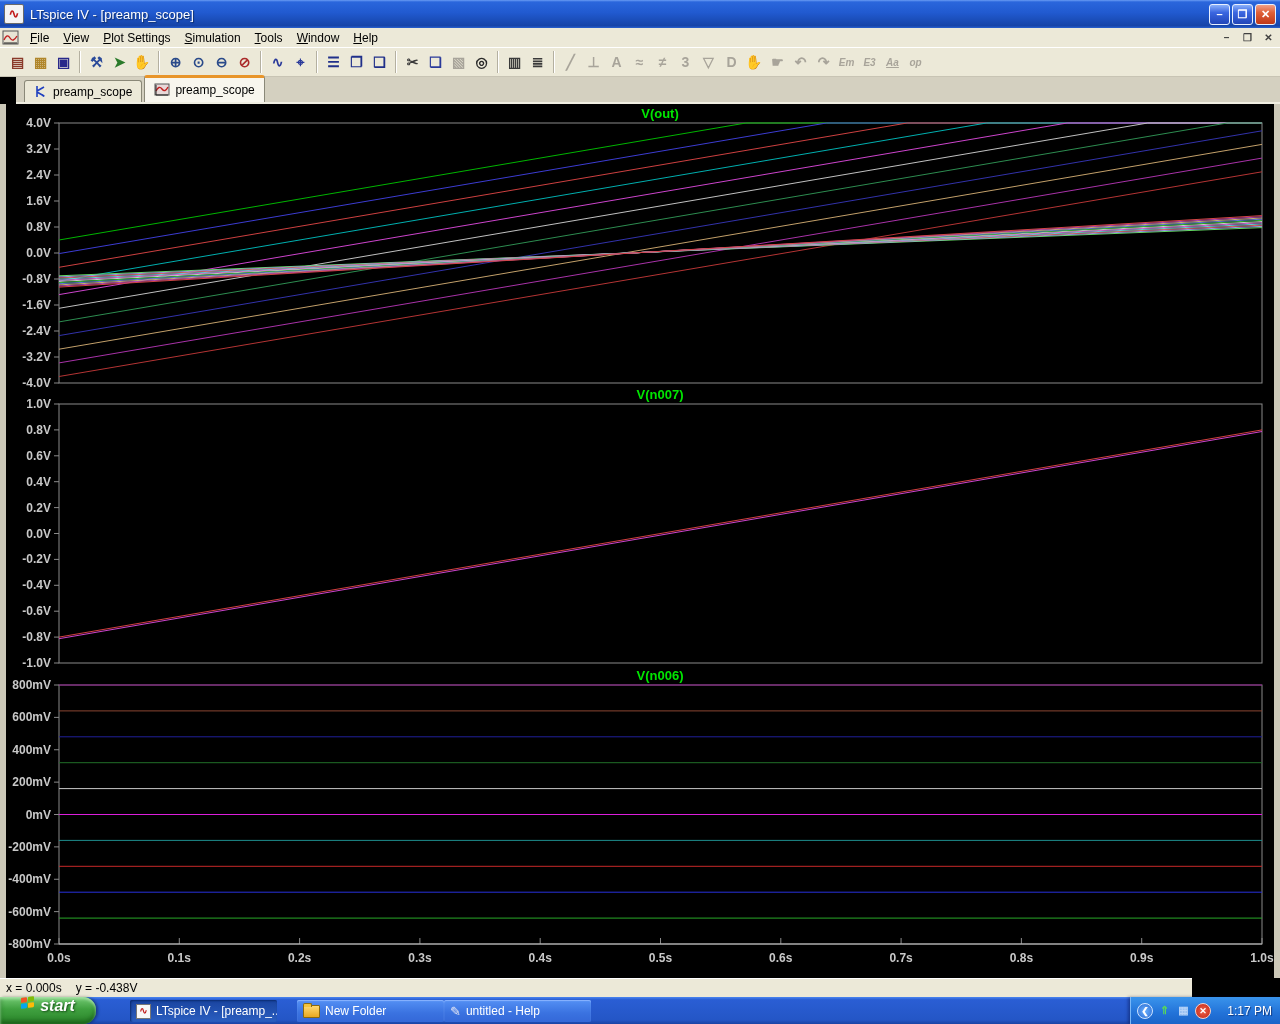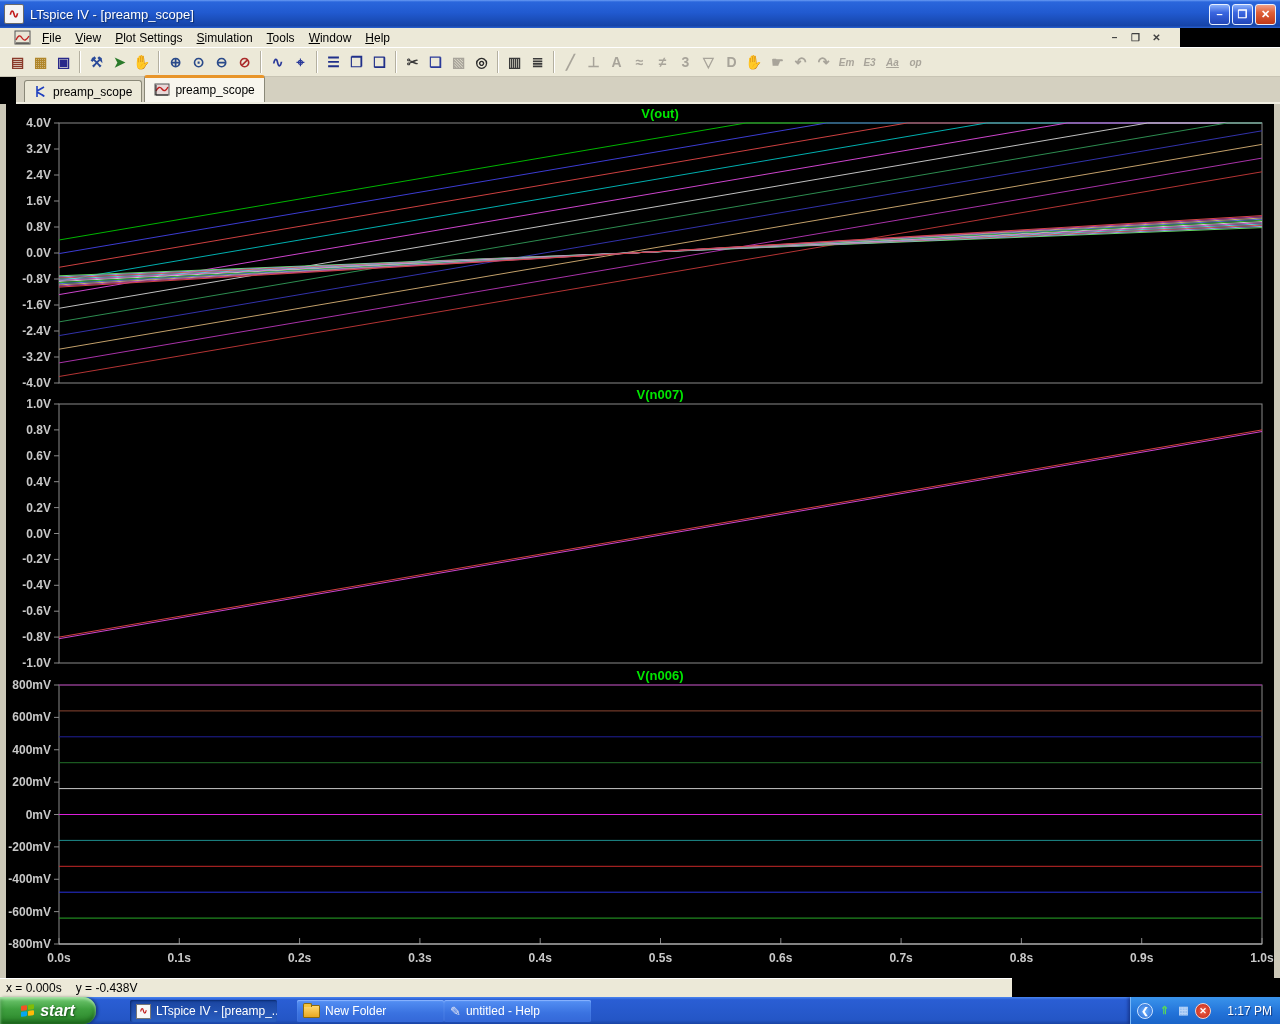--- a/index.html
+++ b/index.html
@@ -8,22 +8,22 @@
   .titlebar{position:absolute;top:0;left:0;width:1280px;height:28px;
     background:linear-gradient(180deg,#6a9cf4 0%,#2a66dc 7%,#215ad0 45%,#1644a8 92%,#2a62d0 100%);
     display:flex;align-items:center;padding:0 4px;box-sizing:border-box;color:#fff;}
   .app-icon{width:18px;height:18px;background:#f4f4f4;border:1px solid #6a6a6a;border-radius:2px;
     color:#c01818;font-weight:bold;font-size:13px;line-height:17px;text-align:center;}
   .title-text{flex:1;margin-left:6px;font-size:13px;font-weight:normal;text-shadow:1px 1px 1px #10306a;}
   .winbtn{width:21px;height:21px;margin-left:2px;border-radius:3px;border:1px solid #e8f0ff;
     display:flex;align-items:center;justify-content:center;font-size:11px;font-weight:bold;color:#fff;box-sizing:border-box;}
   .btn-blue{background:linear-gradient(180deg,#8ab0fa 0%,#3a66e0 40%,#2246b8 100%);}
   .btn-close{background:linear-gradient(180deg,#f0a088 0%,#e06038 40%,#c03818 100%);}
-  .menubar{position:absolute;top:28px;left:0;width:1180px;height:19px;background:#ece9d8;
-    display:flex;align-items:center;font-size:12px;color:#000;box-sizing:border-box;padding:0 14px;}
+  .menubar{position:absolute;top:28px;left:0;width:1280px;height:19px;background:#ece9d8;
+    display:flex;align-items:center;font-size:12px;color:#000;box-sizing:border-box;padding:0 2px;}
   .menu-icon{width:17px;height:15px;margin-right:4px;}
   .menu-item{display:inline-block;padding:2px 7px 1px 7px;}
   .menu-item::first-letter{text-decoration:underline;}
   .menubar-spacer{flex:1;}
   .mdi-btn{width:17px;height:15px;margin-left:2px;background:#ece9d8;border:1px solid #ece9d8;
     color:#404040;font-size:10px;font-weight:bold;display:flex;align-items:center;justify-content:center;}
   .toolbar{position:absolute;top:47px;left:0;width:1280px;height:30px;background:#ece9d8;
     border-top:1px solid #fff;border-bottom:1px solid #c8c4b4;display:flex;align-items:center;
     padding-left:6px;box-sizing:border-box;}
   .tbtn{width:23px;height:24px;display:flex;align-items:center;justify-content:center;
@@ -37,31 +37,31 @@
   .tab{height:21px;display:flex;align-items:center;gap:5px;padding:0 9px;margin-right:2px;
     background:#ece9d8;border:1px solid #8a8878;border-bottom:none;border-radius:3px 3px 0 0;font-size:12px;}
   .tab.active{height:24px;background:#f8f6ee;border-top:3px solid #e8952a;}
   
   .client{position:absolute;top:104px;left:0;width:1280px;height:874px;background:#000;}
   .frame{position:absolute;top:104px;height:874px;width:6px;background:#ccc8b8;}
   .frame.l{left:0}.frame.r{right:0}
   .ptitle{font-family:"Liberation Sans",sans-serif;font-size:13px;font-weight:bold;}
   .alabel{font-family:"Liberation Sans",sans-serif;font-size:12px;font-weight:bold;}
   
-  .statusbar{position:absolute;top:978px;left:0;width:1012px;height:19px;background:#ece9d8;
+  .statusbar{position:absolute;top:978px;left:0;width:1192px;height:19px;background:#ece9d8;
     border-top:1px solid #fff;display:flex;align-items:center;font-size:12px;color:#000;box-sizing:border-box;}
   .statusbar span{margin-left:6px;}
   .statusbar .yread{margin-left:14px;}
   
   .taskbar{position:absolute;top:997px;left:0;width:1280px;height:27px;
     background:linear-gradient(180deg,#4a86f0 0%,#2a5ed4 10%,#2456c6 85%,#1a44a4 100%);}
   .startbtn{position:absolute;left:0;top:0;width:96px;height:27px;border-radius:0 13px 13px 0;
     background:linear-gradient(180deg,#74ca74 0%,#3fa03f 45%,#2e8a2e 90%,#267a26 100%);
     box-shadow:inset 0 2px 3px #a8e4a8,inset 0 -3px 5px #1a621a,2px 0 3px rgba(0,0,0,.35);
-    display:flex;align-items:center;justify-content:center;gap:6px;color:#fff;
+    display:flex;justify-content:center;gap:6px;color:#fff;
     font-size:16px;font-weight:bold;font-style:italic;text-shadow:1px 1px 2px #1a521a;}
   .flag{display:grid;grid-template-columns:6px 6px;grid-template-rows:5px 5px;gap:1px;transform:skewY(-8deg);}
   .flag i{display:block;border-radius:1px;}
   .flag i:nth-child(1){background:#f35325}.flag i:nth-child(2){background:#81bc06}
   .flag i:nth-child(3){background:#05a6f0}.flag i:nth-child(4){background:#ffba08}
   .taskbtn{position:absolute;top:3px;height:22px;width:147px;border-radius:2px;
     display:flex;align-items:center;gap:5px;padding:0 6px;box-sizing:border-box;
     color:#fff;font-size:12px;white-space:nowrap;overflow:hidden;}
   .taskbtn.active{background:linear-gradient(180deg,#1a44a0,#2a5ec0);box-shadow:inset 1px 1px 2px #0a2a70;}
   .taskbtn.idle{background:linear-gradient(180deg,#5490f4,#3a72e0 60%,#3468d8);box-shadow:inset 0 1px 1px #8ab4ff;}

